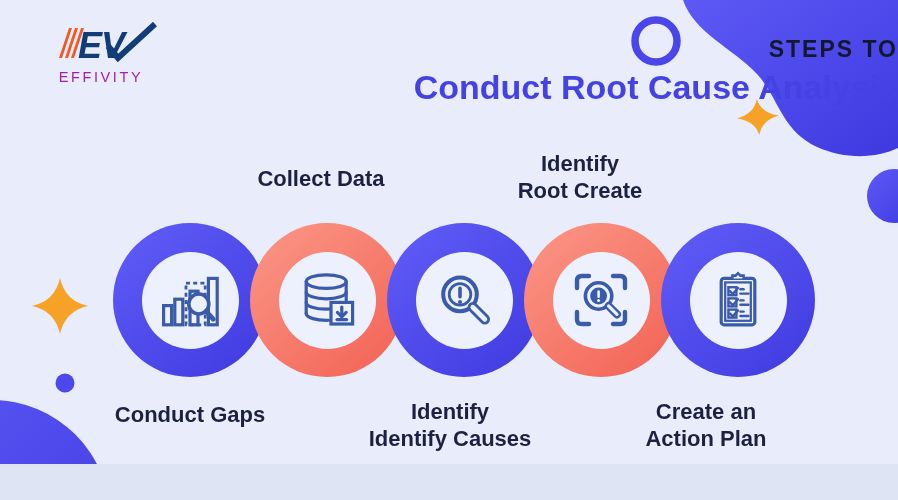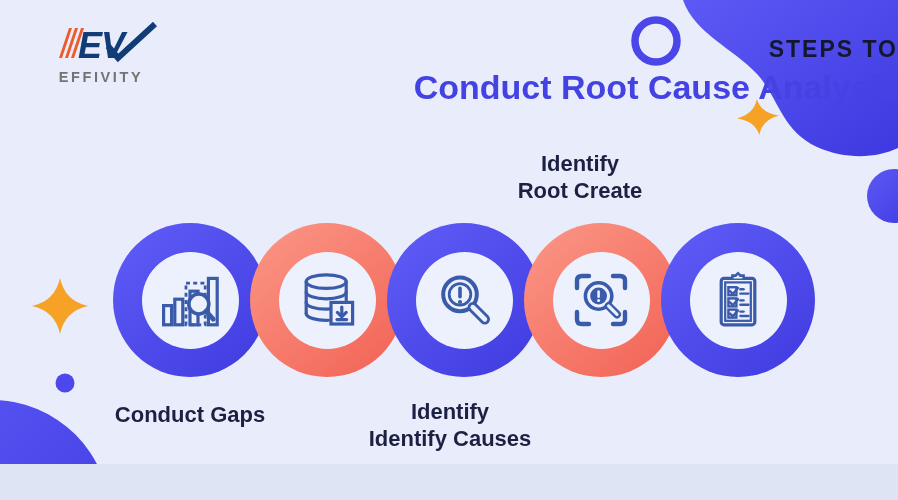--- a/index.html
+++ b/index.html
@@ -1,20 +1,20 @@
 <!DOCTYPE html>
 <html><head>
 <meta charset="utf-8">
 <style>
   html,body{margin:0;padding:0;background:#dfe4f4;font-family:"Liberation Sans",sans-serif;}
   .stage{position:relative;width:898px;height:464px;background:#e9edfb;overflow:hidden;}
   .decor{position:absolute;left:0;top:0;z-index:0;}
   
   .logo{position:absolute;left:42px;top:22px;width:118px;z-index:6;text-align:center;}
-  .brand-word{margin-top:1px;font-size:14.5px;font-weight:700;letter-spacing:2.6px;color:#737373;}
+  .brand-word{margin-top:1px;font-size:14.5px;font-weight:400;letter-spacing:2.6px;color:#a21caf;}
   
   .eyebrow{position:absolute;left:0;top:36px;width:100%;text-align:right;font-size:23px;font-weight:600;letter-spacing:2px;color:#14182f;z-index:6;}
   .heading{position:absolute;left:0;top:68px;width:100%;text-align:right;font-size:34px;font-weight:800;color:#4542e3;z-index:6;}
   
   .ring{position:absolute;top:223px;width:154px;height:154px;border-radius:50%;display:flex;align-items:center;justify-content:center;}
   .ring.blue{background:linear-gradient(140deg,#5d59f5 12%,#423ee2 88%);}
   .ring.coral{background:linear-gradient(140deg,#fa9181 12%,#f3685a 88%);}
   .inner{width:97px;height:97px;border-radius:50%;background:#edf1fd;display:flex;align-items:center;justify-content:center;}
   .icon{width:64px;height:64px;}
   .s1{left:113px;z-index:1}.s2{left:250px;z-index:2}.s3{left:387px;z-index:3}.s4{left:524px;z-index:4}.s5{left:661px;z-index:5}
@@ -92,20 +92,24 @@
           <path d="M14,43 A25 8.5 0 0 0 64,43"></path>
           <path d="M14,57 A25 8.5 0 0 0 42,65.3"></path>
           <rect x="45" y="43" width="27" height="27" fill="#edf1fd" stroke-linecap="butt"></rect>
           <path d="M58.5,49 V60"></path>
           <path d="M53,55.5 L58.5,61 L64,55.5"></path>
           <path d="M52.5,64.5 H64.5"></path>
         </g>
       </svg>
     </div>
   </div>
+  <div class="step-label l2">
+    <span>Collect Data</span>
+      <span></span>
+  </div>
 
   <div class="ring blue s3">
     <div class="inner">
       <svg class="icon" viewBox="0 0 80 80">
         <g stroke="#3a5ba9" fill="none">
           <circle cx="35" cy="33" r="21" stroke-width="5"></circle>
           <circle cx="35" cy="33" r="13.5" stroke-width="3.5"></circle>
           <path d="M35,25.5 V36" stroke-width="4.5" stroke-linecap="round"></path>
           <circle cx="35" cy="42.5" r="2.6" fill="#3a5ba9" stroke="none"></circle>
           <line x1="51" y1="49" x2="66" y2="64" stroke-width="13" stroke-linecap="round"></line>
@@ -158,14 +162,18 @@
           <path d="M43,40.5 H47" stroke-width="3"></path>
           <path d="M43,46 H53" stroke-width="3"></path>
           <rect x="28" y="52" width="10" height="10" stroke-width="3"></rect>
           <path d="M30,57 L33.5,60.5 L40,53" stroke-width="3"></path>
           <path d="M43,54.5 H47" stroke-width="3"></path>
           <path d="M43,60 H53" stroke-width="3"></path>
         </g>
       </svg>
     </div>
   </div>
+  <div class="step-label l5">
+    <span>Create an</span>
+      <span>Action Plan</span>
+  </div>
 
 </div>
 
 </body></html>

